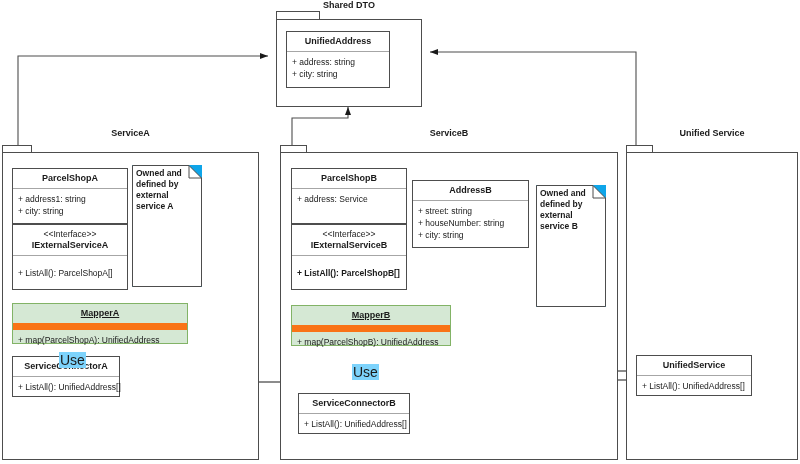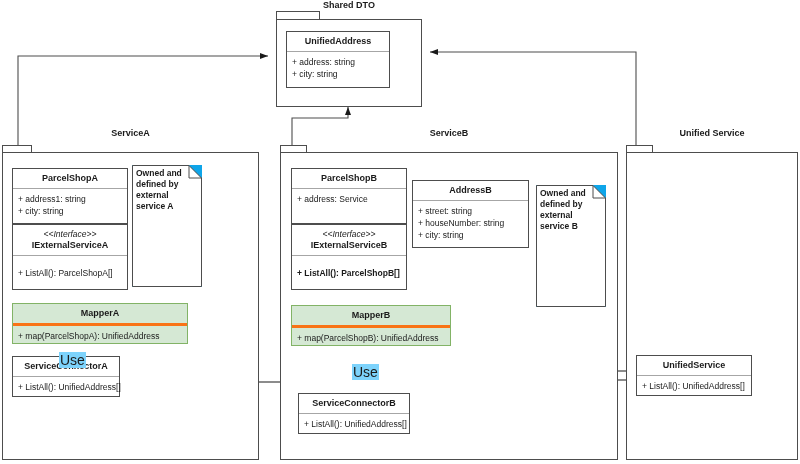--- a/index.html
+++ b/index.html
@@ -68,35 +68,34 @@
     text-align: center;
     font-size: 9px;
     font-weight: bold;
     color: #1a1a1a;
     padding: 4px 2px 4px 2px;
     line-height: 11px;
     border-bottom: 1px solid #a6a6a6;
   }
   .cls-stereo {
     display: block;
-    font-style: italic;
     font-weight: normal;
     font-size: 8.5px;
   }
   .cls-body {
     box-sizing: border-box;
     padding: 4px 5px 3px 5px;
     font-size: 8.5px;
     line-height: 12px;
     color: #1a1a1a;
   }
   .cls-body div { white-space: nowrap; }
 
   .cls.green { border: 1px solid #82b366; background: #d5e8d4; }
-  .cls.green .cls-head { border-bottom: 3px solid #f97316; }
+  .cls.green .cls-head { border-bottom: 7px solid #f97316; text-decoration: underline; }
 
   
   .note {
     position: absolute;
     box-sizing: border-box;
     background: #0ea5e9;
     z-index: 5;
     font-weight: bold;
   }
   .note-text {

